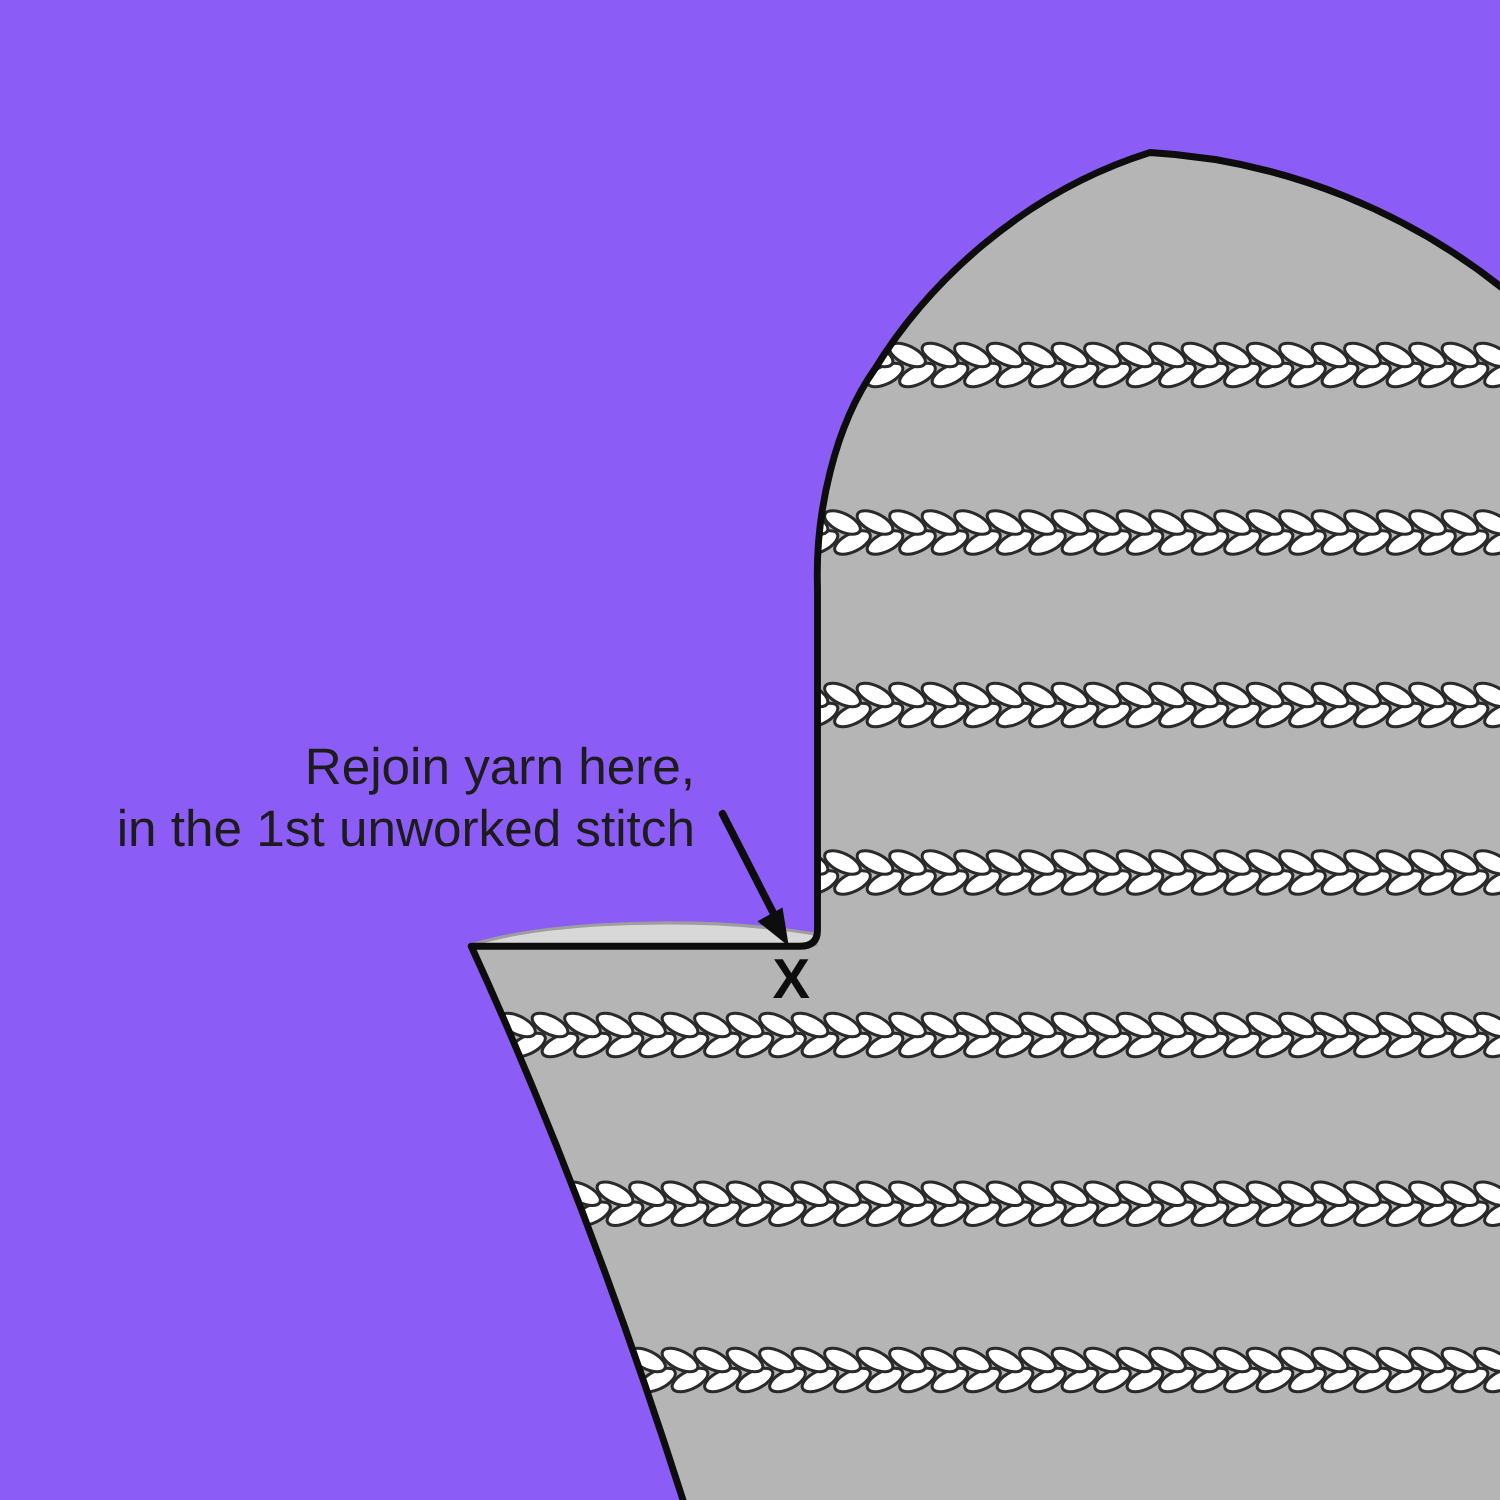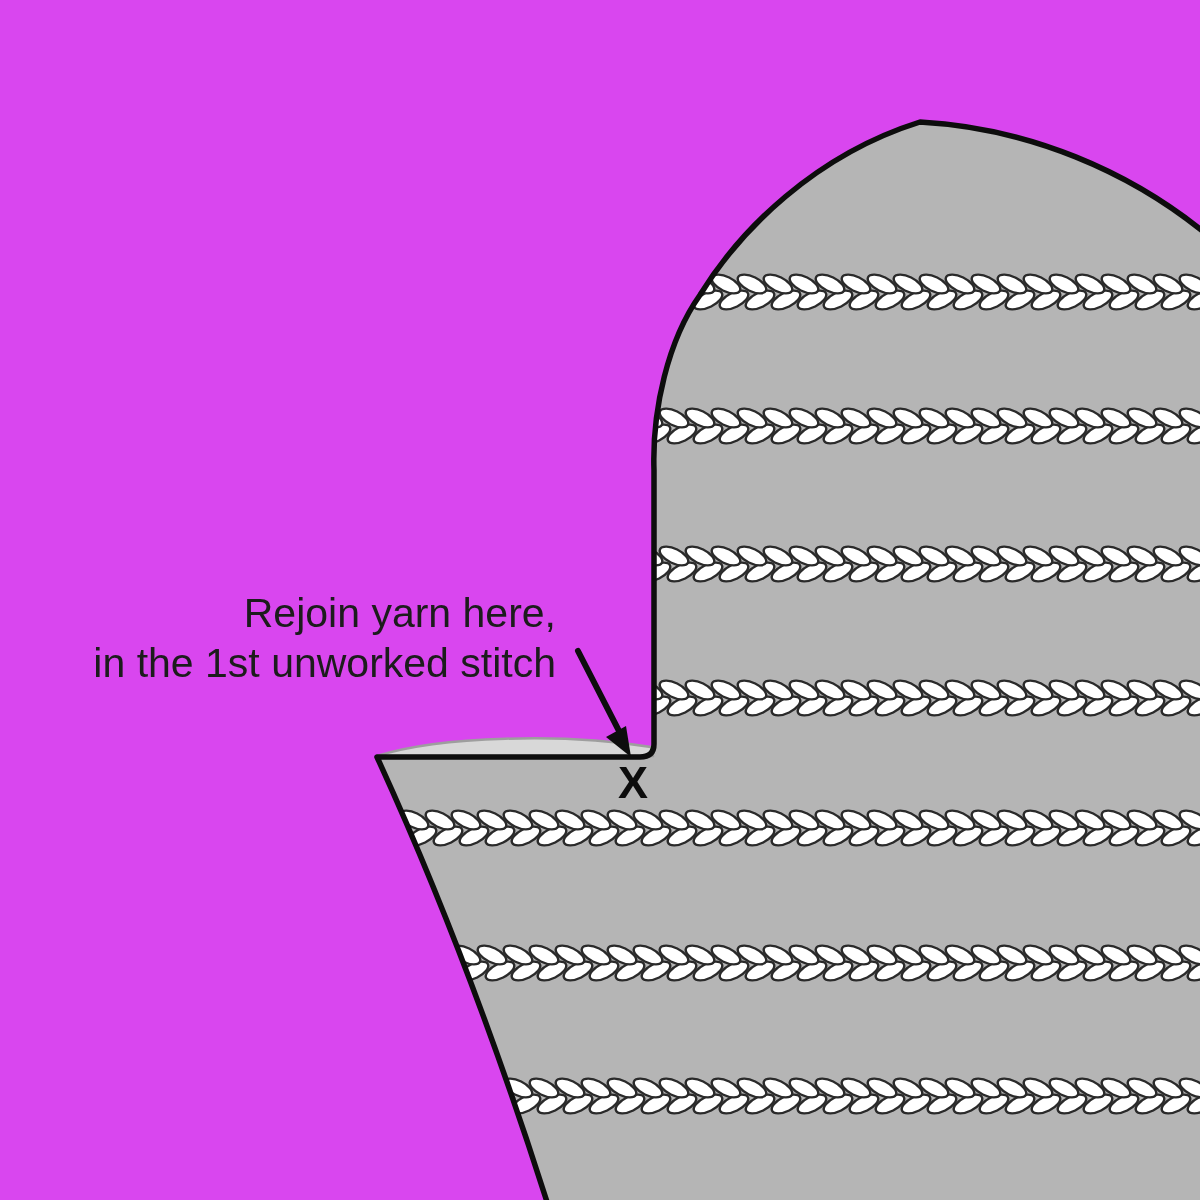--- a/index.html
+++ b/index.html
@@ -1,21 +1,21 @@
 <!DOCTYPE html>
 <html><head>
 <meta charset="utf-8">
 <style>
   html, body { margin: 0; padding: 0; background: #ffffff; }
   #stage {
     position: relative;
     width: 1200px;
     height: 1200px;
     overflow: hidden;
-    background: #d946ef;
+    background: #8b5cf6;
     font-family: "Liberation Sans", "DejaVu Sans", sans-serif;
   }
   #stage svg { position: absolute; left: 0; top: 0; }
   .annotation {
     position: absolute;
     top: 588px;
     right: 644px;            
     width: 600px;
     text-align: right;
     font-size: 41px;

